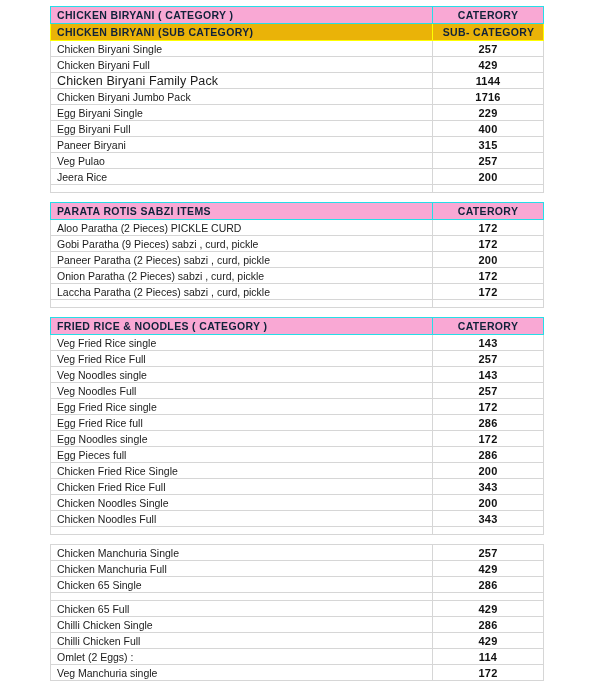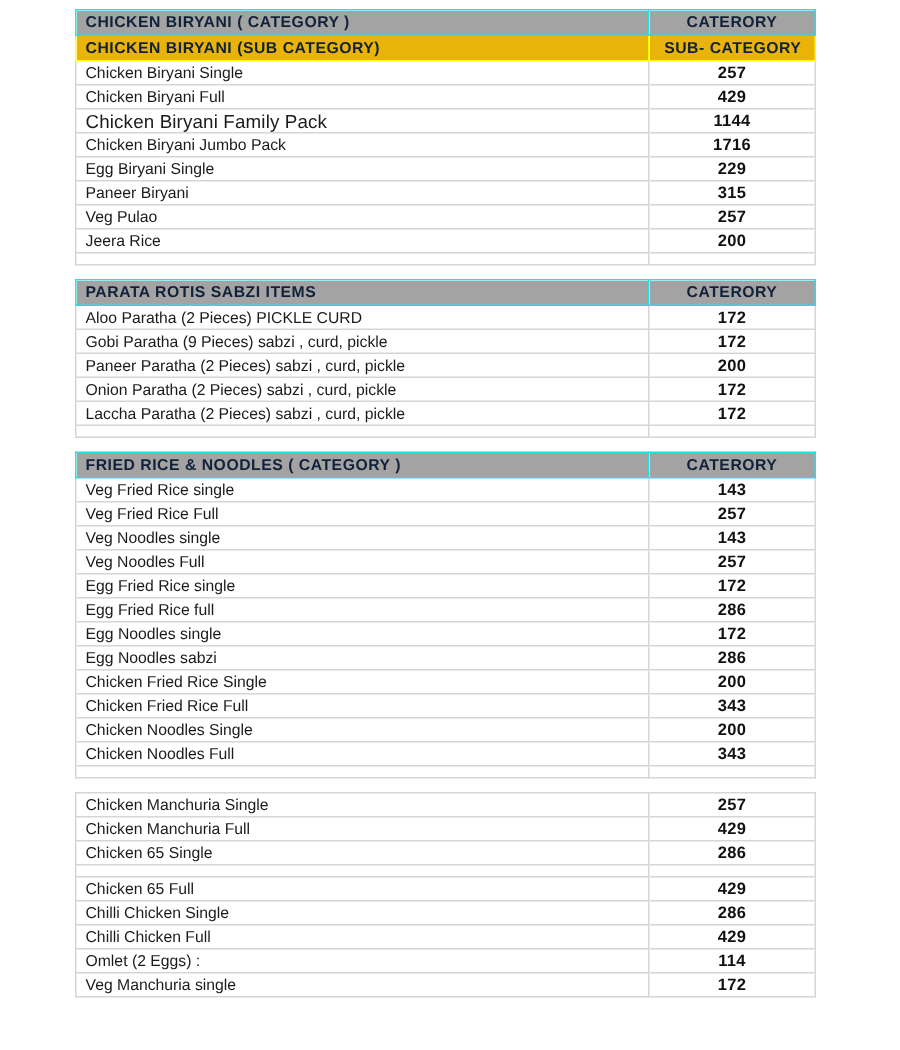--- a/index.html
+++ b/index.html
@@ -55,21 +55,21 @@
   
   tr.row-item.big > td.item {
     font-size: 12.5px;
     letter-spacing: 0.1px;
     margin-top: 36px;
   }
 
   
   tr.row-header > td {
     height: 16px;
-    background: #a3a3a3;
+    background: #f9a8d4;
     border: 1px solid #26DEE7;
     font-size: 10.5px;
     font-weight: bold;
     color: #10223a;
     letter-spacing: 0.35px;
     padding: 0 0 0 6px;
     line-height: 15px;
     white-space: nowrap;
     overflow: hidden;
   }
@@ -150,20 +150,24 @@
         </tr>
         <tr class="row-item">
           <td class="item">Chicken Biryani Jumbo Pack</td>
           <td class="price">1716</td>
         </tr>
         <tr class="row-item">
           <td class="item">Egg Biryani Single</td>
           <td class="price">229</td>
         </tr>
         <tr class="row-item">
+          <td class="item">Egg Biryani Full</td>
+          <td class="price">400</td>
+        </tr>
+        <tr class="row-item">
           <td class="item">Paneer Biryani</td>
           <td class="price">315</td>
         </tr>
         <tr class="row-item">
           <td class="item">Veg Pulao</td>
           <td class="price">257</td>
         </tr>
         <tr class="row-item">
           <td class="item">Jeera Rice</td>
           <td class="price">200</td>
@@ -232,21 +236,21 @@
         </tr>
         <tr class="row-item">
           <td class="item">Egg Fried Rice  full</td>
           <td class="price">286</td>
         </tr>
         <tr class="row-item">
           <td class="item">Egg Noodles single</td>
           <td class="price">172</td>
         </tr>
         <tr class="row-item">
-          <td class="item">Egg Noodles sabzi</td>
+          <td class="item">Egg Pieces full</td>
           <td class="price">286</td>
         </tr>
         <tr class="row-item">
           <td class="item">Chicken Fried Rice Single</td>
           <td class="price">200</td>
         </tr>
         <tr class="row-item">
           <td class="item">Chicken Fried Rice Full</td>
           <td class="price">343</td>
         </tr>

